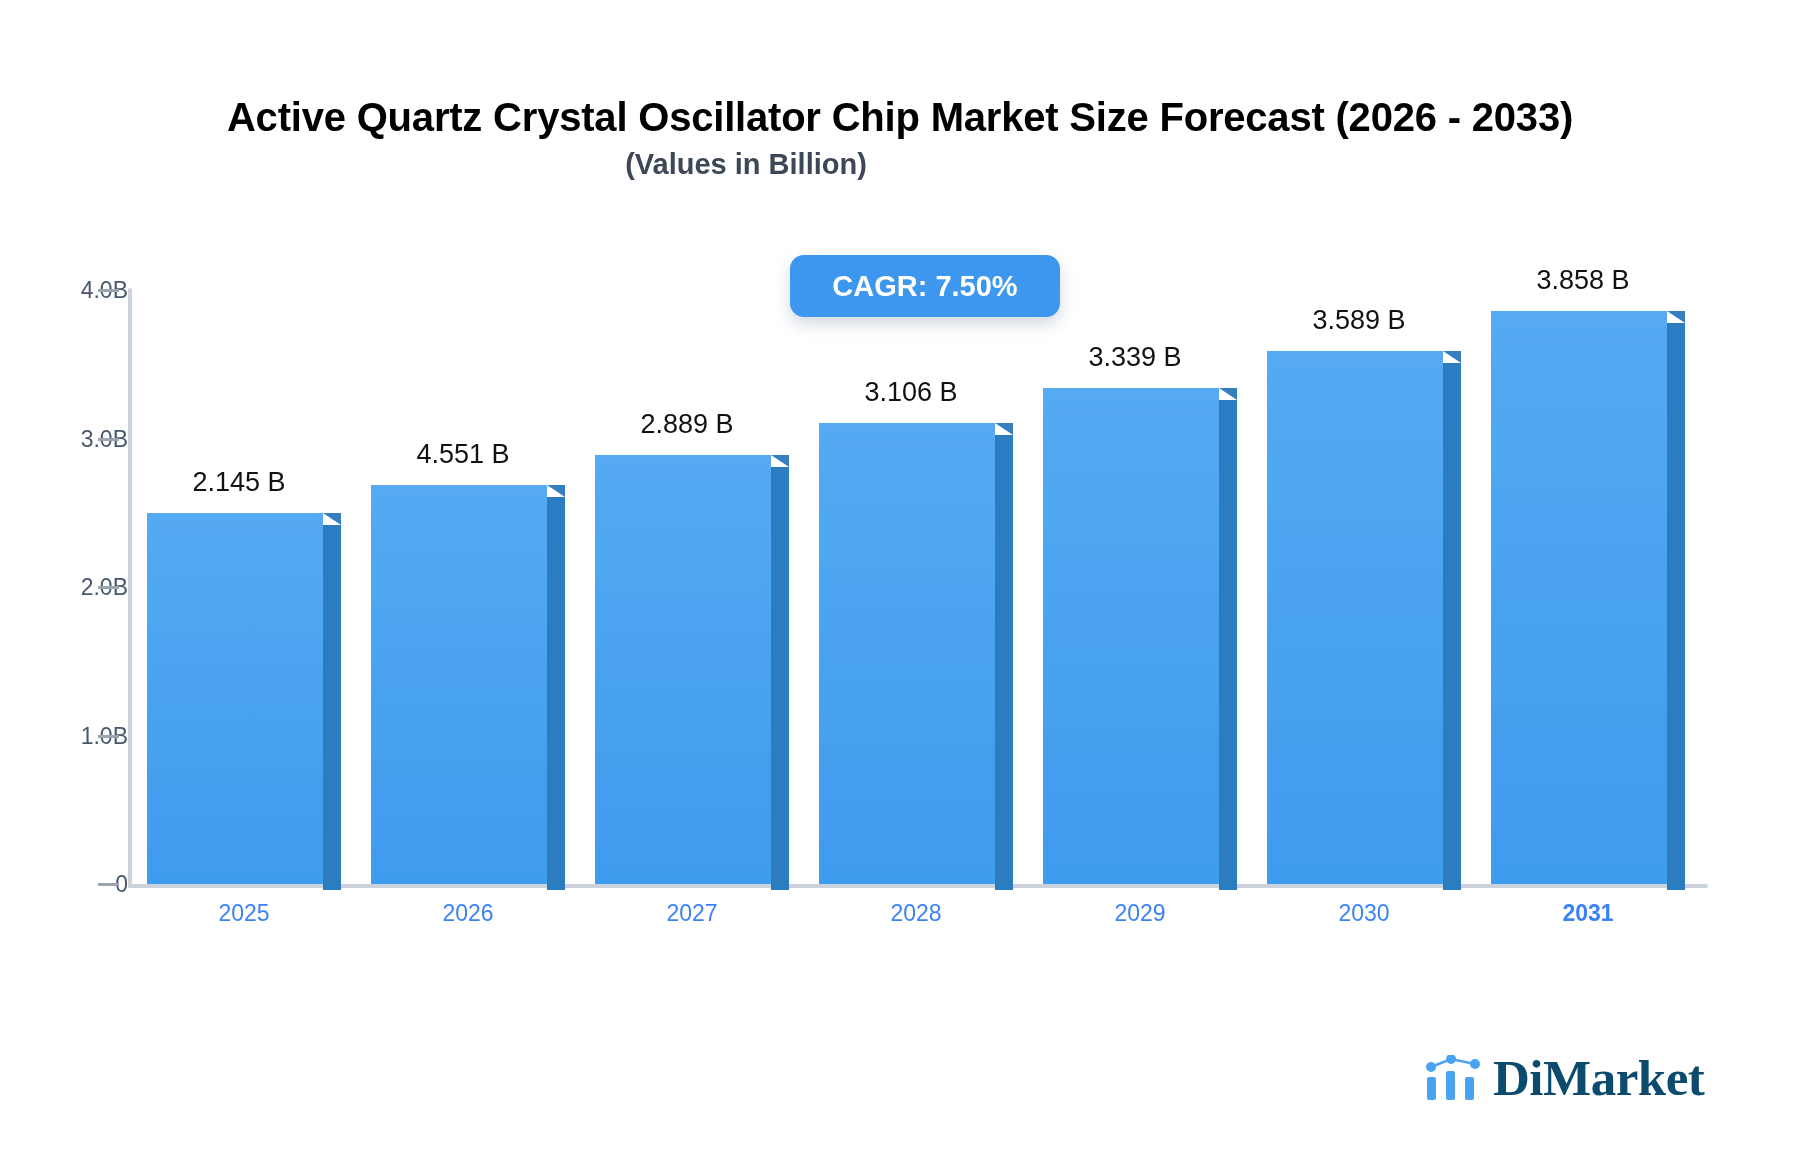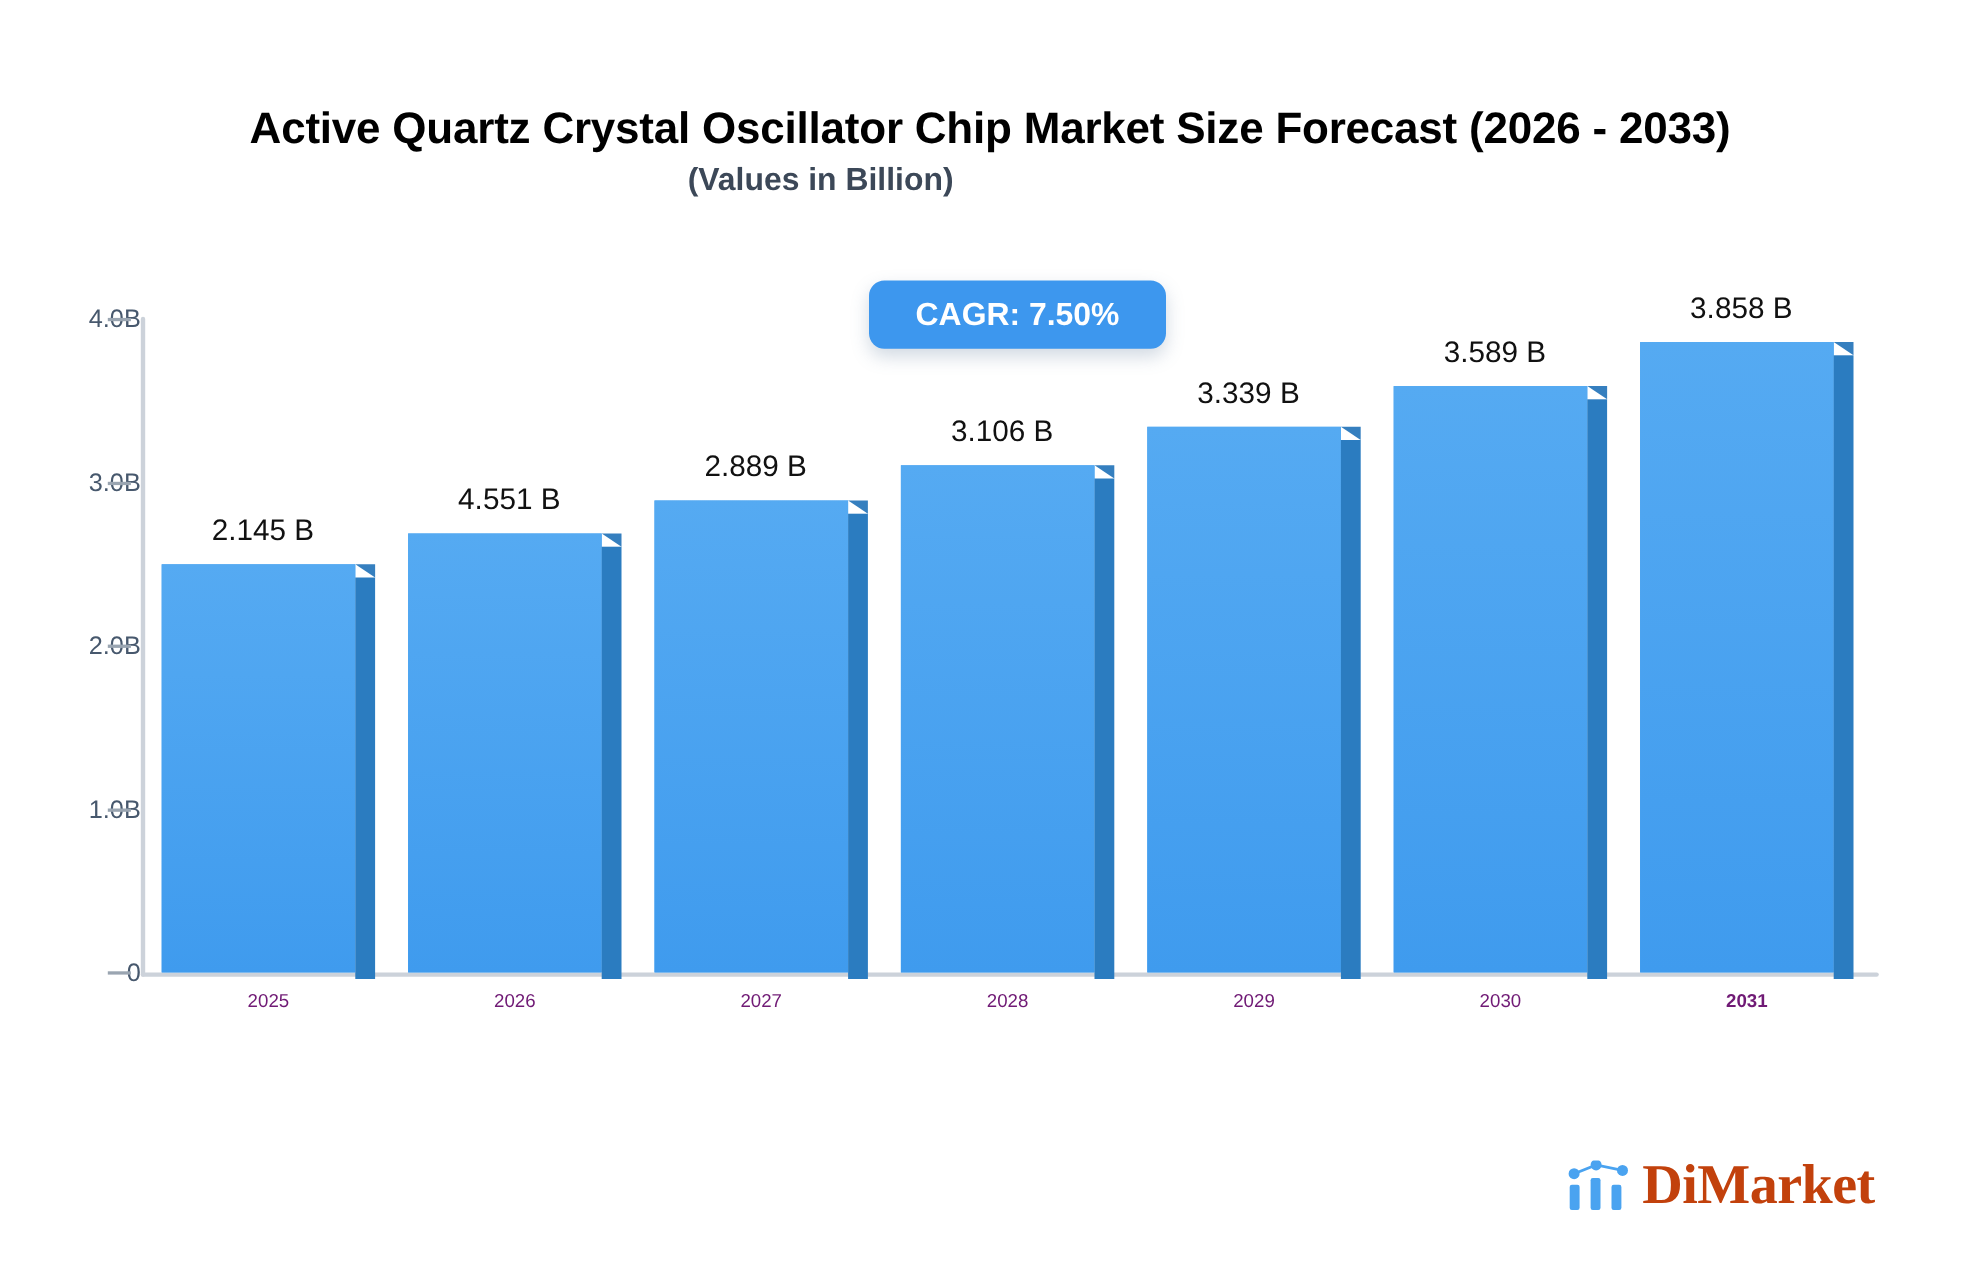--- a/index.html
+++ b/index.html
@@ -158,22 +158,22 @@
     font-size: 27px;
     color: #111111;
     white-space: nowrap;
     transform: translateX(-50%);
   }
 
   .x-tick-label {
     position: absolute;
     top: 900px;
     text-align: center;
-    font-size: 17px;
-    color: #701a75;
+    font-size: 23px;
+    color: #3b82f6;
     transform: translateX(-50%);
     white-space: nowrap;
   }
 
   
   .logo {
     position: absolute;
     left: 1425px;
     top: 1048px;
     display: flex;
@@ -182,21 +182,21 @@
   }
   .logo-mark {
     width: 58px;
     height: 46px;
     margin-right: 10px;
   }
   .logo-text {
     font-family: "Liberation Serif", serif;
     font-size: 51px;
     font-weight: bold;
-    color: #c2410c;
+    color: #0c4a6e;
     line-height: 1;
     letter-spacing: -0.5px;
     white-space: nowrap;
   }
 </style>
 </head>
 <body>
 
 <div id="page">
 

